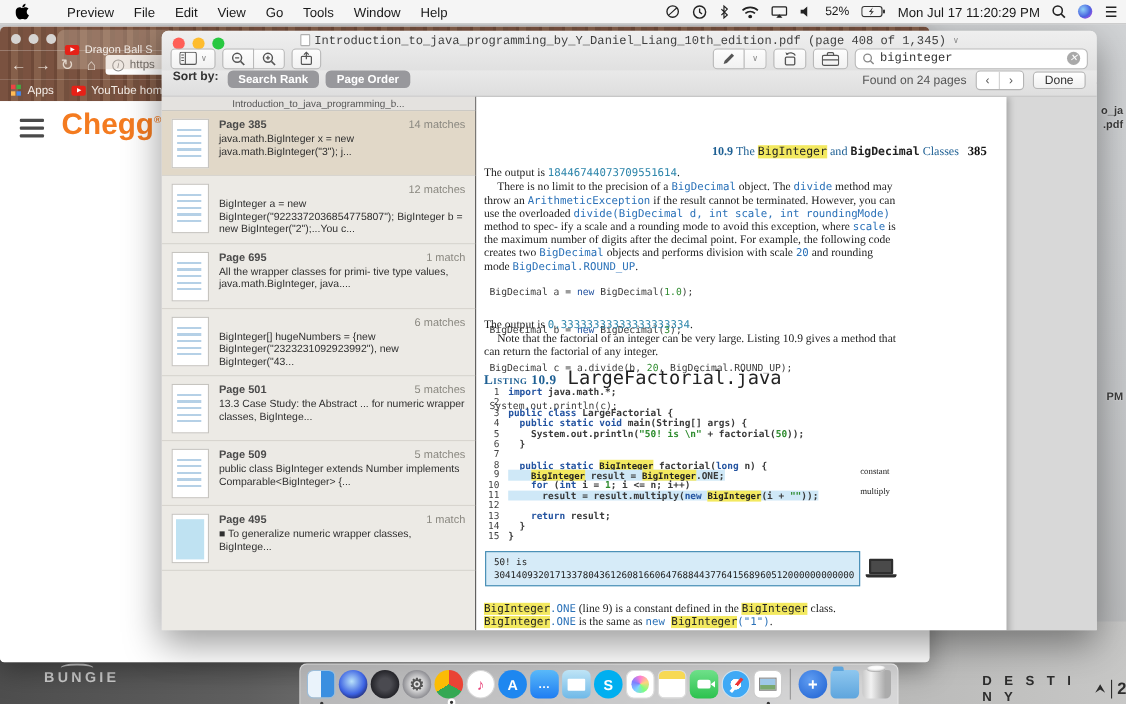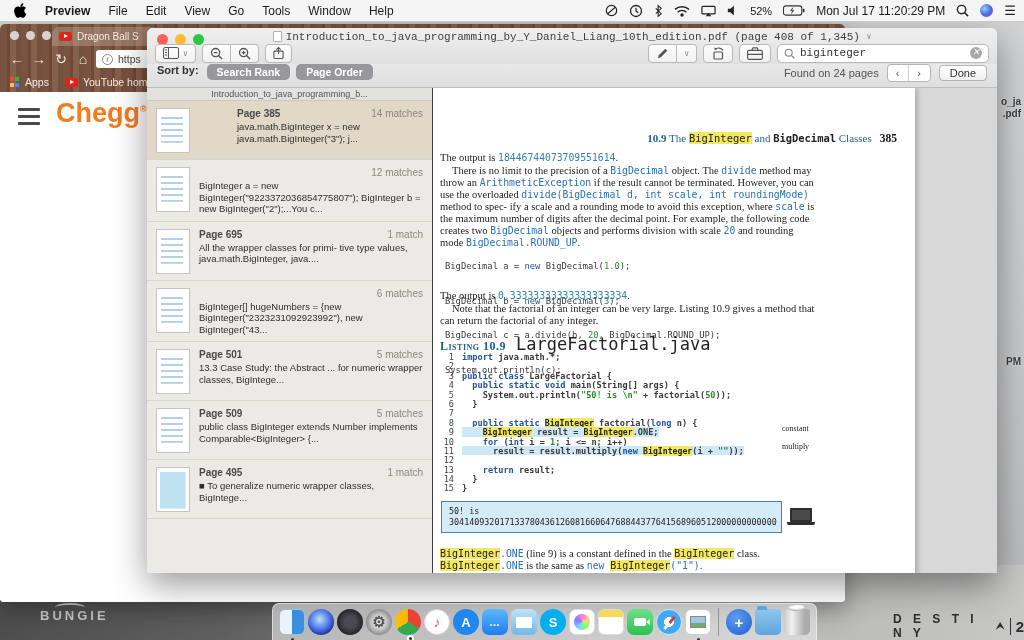--- a/index.html
+++ b/index.html
@@ -14,33 +14,33 @@
   .destiny { position:absolute; left:893px; top:612px; color:#2d2d2d; font-size:12px; letter-spacing:4px; font-weight:bold; display:flex; align-items:center; gap:4px; }
   .destiny .two { font-size:15px; letter-spacing:0; border-left:1.5px solid #2d2d2d; padding-left:5px; }
   .tricorn { width:13px; height:13px; }
 
   
   .dfrag { position:absolute; right:3px; color:#3c3c3c; font-size:10px; font-weight:bold; text-align:right; line-height:12px; text-shadow:0 0 2px rgba(255,255,255,.7); }
 
   
   .menubar { position:absolute; left:0; top:0; width:1024px; height:22px; background:#f5f5f5; border-bottom:1px solid #c9c9c9; display:flex; align-items:center; font-size:12px; color:#1a1a1a; z-index:60; }
   .menubar .left { display:flex; align-items:center; gap:18px; padding-left:14px; }
-  .menubar .appname { font-weight:bold; }
+  .menubar .appname { font-weight:normal;margin-left:16px; }
   .menubar .right { margin-left:auto; display:flex; align-items:center; gap:11px; padding-right:8px; }
   .mb-icon { display:inline-flex; align-items:center; }
   .siri-orb { width:13px; height:13px; border-radius:50%; background:radial-gradient(circle at 35% 35%,#8fd0f8,#4a64e0 55%,#b34ae0 85%); }
   .nc-icon { font-size:13px; color:#222; }
 
   
   .chrome { position:absolute; left:0; top:24px; width:845px; height:578px; background:#fff; border-radius:5px 5px 4px 4px; box-shadow:0 8px 24px rgba(0,0,0,.35); overflow:hidden; z-index:5; }
   .wood { background:repeating-linear-gradient(90deg,#7a5240 0 7px,#6e4938 7px 10px,#86604b 10px 16px,#74503e 16px 21px); }
   .cr-tabs { height:22px; position:relative; }
   .cr-dots { position:absolute; left:10px; top:7px; display:flex; gap:7px; }
   .cr-dot { width:9px; height:9px; border-radius:50%; background:#d6d4d2; }
-  .cr-tab { position:absolute; left:52px; top:3px; width:108px; height:19px; background:rgba(205,185,170,.35); border-radius:7px 7px 0 0; display:flex; align-items:center; gap:5px; padding:0 7px; }
+  .cr-tab { position:absolute; left:52px; top:3px; width:108px; height:36px; background:rgba(205,185,170,.35); border-radius:7px 7px 0 0; display:flex; align-items:center; gap:5px; padding:0 7px; }
   .yt-icon { width:13px; height:9px; background:#e62117; border-radius:2px; position:relative; flex:none; }
   .yt-icon:after { content:""; position:absolute; left:5px; top:2px; border-left:4px solid #fff; border-top:2.5px solid transparent; border-bottom:2.5px solid transparent; }
   .cr-tab span { color:#f3ece6; font-size:10px; white-space:nowrap; overflow:hidden; }
   .cr-nav { height:26px; display:flex; align-items:center; gap:4px; padding:0 8px; }
   .cr-arrow { color:#efe6de; font-size:14px; width:18px; text-align:center; }
   .cr-addr { height:18px; width:420px; background:#fff; border-radius:3px; display:flex; align-items:center; gap:5px; padding:0 6px; font-size:10.5px; color:#444; }
   .info-i { width:11px; height:11px; border:1px solid #8a8a8a; border-radius:50%; color:#777; font-size:8px; line-height:10px; text-align:center; font-style:italic; flex:none; }
   .cr-bookmarks { height:20px; display:flex; align-items:center; gap:16px; padding:0 10px; color:#f3ece6; font-size:10.5px; }
   .bm { display:flex; align-items:center; gap:5px; }
   .apps-grid { width:10px; height:10px; display:grid; grid-template-columns:4px 4px; grid-gap:1px; }
@@ -78,21 +78,21 @@
   .found { color:#555; }
   .pair { display:flex; border:1px solid #b5b5b5; border-radius:4px; overflow:hidden; background:#fff; }
   .pair b { width:21px; height:16px; display:flex; align-items:center; justify-content:center; font-weight:normal; color:#555; font-size:11px; }
   .pair b:first-child { border-right:1px solid #d0d0d0; }
   .done-btn { background:linear-gradient(180deg,#fff,#f0f0f0); border:1px solid #b5b5b5; border-radius:4px; padding:1px 10px; font-size:11px; color:#333; }
   
   .pv-body { position:absolute; top:60px; bottom:0; left:0; right:0; display:flex; }
   .sidebar { width:286px; background:#eceae5; border-right:1px solid #404040; display:flex; flex-direction:column; }
   .doc-tab { height:13px; background:#e4e2df; border-bottom:1px solid #cbc9c4; font-size:9px; color:#555; text-align:center; line-height:13px; white-space:nowrap; overflow:hidden; }
   .result { display:flex; padding:7px 9px 6px 9px; border-bottom:1px solid #d8d5cf; }
-  .result.sel { background:#e1d8c8;gap:38px; }
+  .result.sel { background:#e1d8c8; }
   .thumb { width:34px; height:45px; background:#fff; border:1px solid #c6c4bf; flex:none;
     background-image:repeating-linear-gradient(180deg,rgba(120,170,210,.55) 0 2px,transparent 2px 6px); background-size:70% 60%; background-repeat:no-repeat; background-position:4px 8px; }
   .thumb.big-blue { background-image:linear-gradient(180deg,#bfe2f2 0 100%); background-size:80% 85%; background-position:3px 4px; }
   .r-info { flex:1; padding-left:9px; min-width:0; }
   .r-head { display:flex; justify-content:space-between; font-size:10px; }
   .r-page { font-weight:bold; color:#4a4a4a; }
   .r-matches { color:#8a8880; }
   .r-snip { margin-top:2px; font-size:9.5px; line-height:11.5px; color:#2f2f2f; word-wrap:break-word; }
   
   .content { flex:1; background:#d8d8d8; position:relative; overflow:hidden; }

